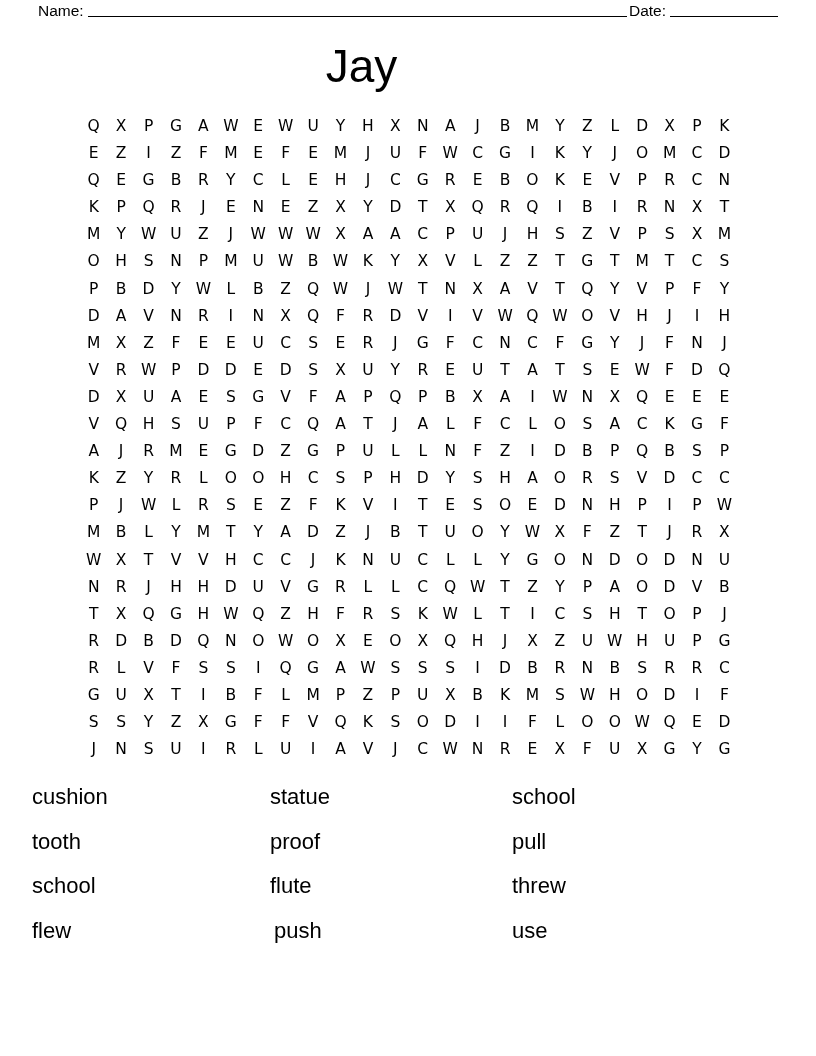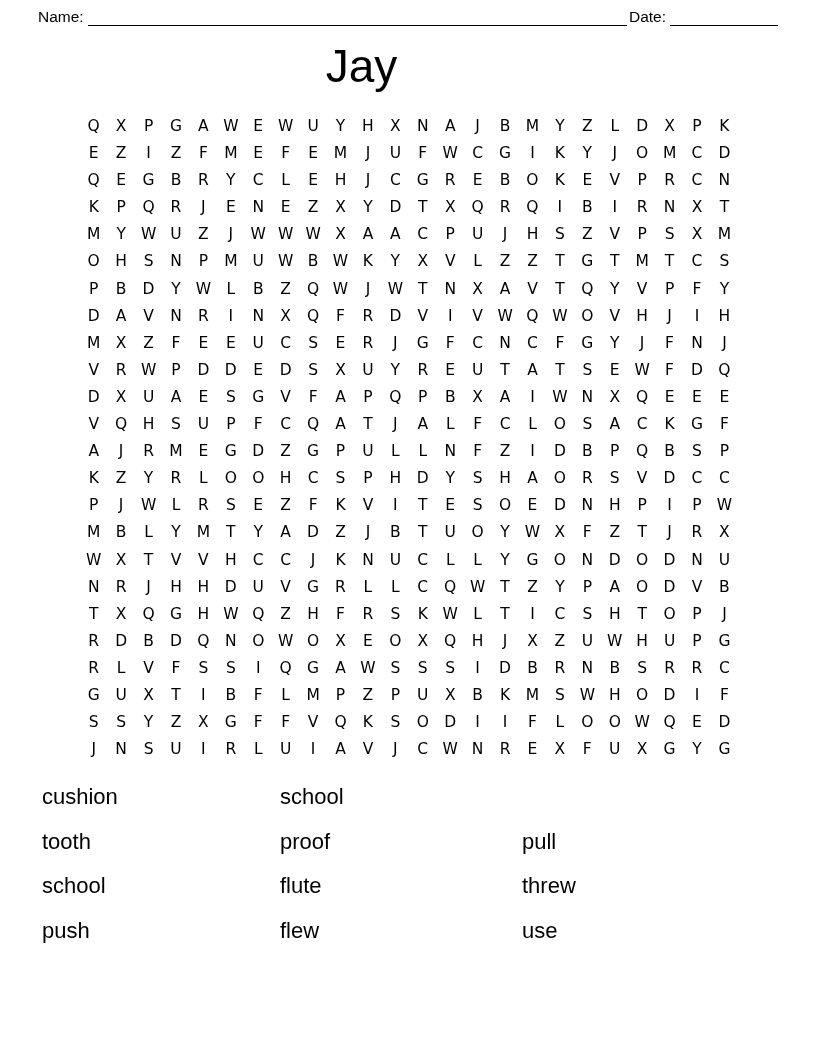--- a/index.html
+++ b/index.html
@@ -18,21 +18,21 @@
   }
 
   
   .header {
     position: absolute;
     top: 2px;
     left: 38px;
     right: 38px;
     height: 24px;
     display: flex;
-    align-items: flex-end;
+    align-items: flex-start;
   }
   .hdr-label {
     font-size: 15.5px;
     line-height: 17px;
     white-space: nowrap;
     padding-bottom: 1px;
   }
   .rule {
     border-bottom: 1px solid #000;
     height: 15px;
@@ -75,21 +75,21 @@
     font-size: 15.5px;
     line-height: 27.1px;
     font-family: "DejaVu Sans", sans-serif;
     font-weight: 400;
   }
 
   
   .wordlist {
     position: absolute;
     top: 775px;
-    left: 42px;
+    left: 32px;
     width: 724px;
     display: flex;
     flex-direction: column;
   }
   .word-row {
     display: flex;
     height: 44.5px;
     align-items: center;
   }
   .word {
@@ -737,30 +737,31 @@
       <span class="cell">X</span>
       <span class="cell">G</span>
       <span class="cell">Y</span>
       <span class="cell">G</span>
     </div>
   </div>
 
 <div class="wordlist" id="wordlist">
     <div class="word-row">
       <span class="word word-c0">cushion</span>
+      <span class="word word-c1">statue</span>
       <span class="word word-c2">school</span>
     </div>
     <div class="word-row">
       <span class="word word-c0">tooth</span>
       <span class="word word-c1">proof</span>
       <span class="word word-c2">pull</span>
     </div>
     <div class="word-row">
       <span class="word word-c0">school</span>
       <span class="word word-c1">flute</span>
       <span class="word word-c2">threw</span>
     </div>
     <div class="word-row">
+      <span class="word word-c1">flew</span>
       <span class="word word-c0">push</span>
-      <span class="word word-c1">flew</span>
       <span class="word word-c2">use</span>
     </div>
   </div>
 
 </body></html>

